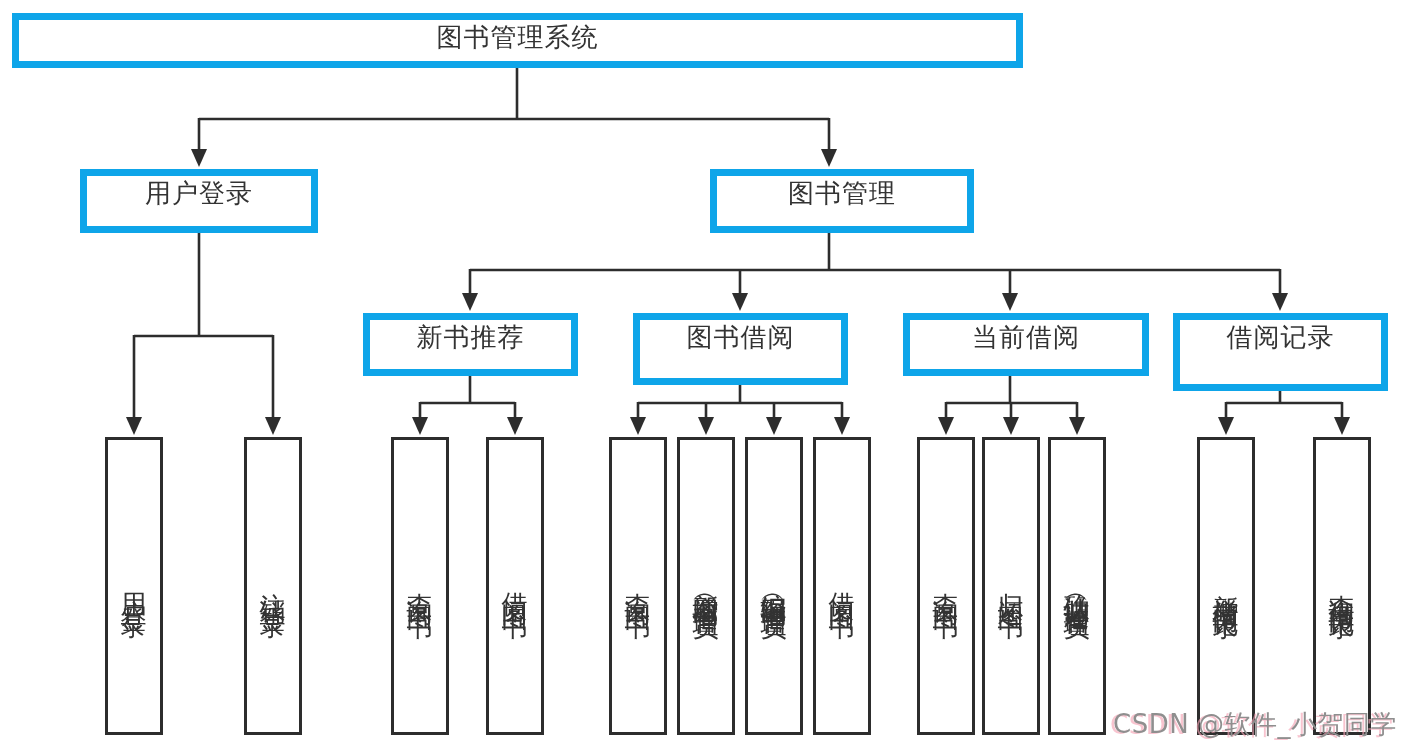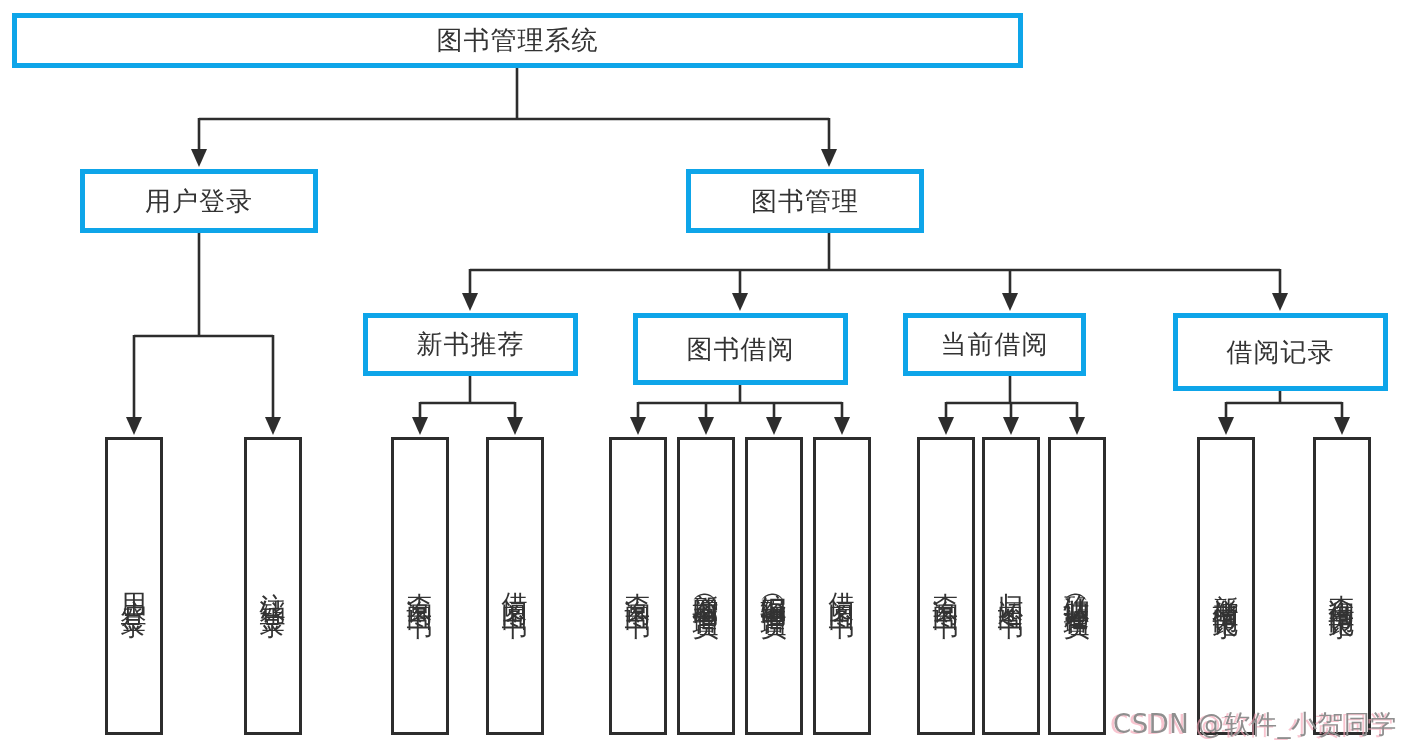--- a/index.html
+++ b/index.html
@@ -13,24 +13,23 @@
   }
   .connector-svg {
     position: absolute;
     left: 0; top: 0;
     width: 1405px; height: 747px;
     pointer-events: none;
   }
   .hbox {
     position: absolute;
     box-sizing: border-box;
-    border: 5px solid #0ea5e9;
+    border: 7px solid #0ea5e9;
     background: #ffffff;
     display: flex;
-    align-items: center;
     justify-content: center;
     font-size: 26px;
     letter-spacing: 1px;
     color: #333333;
     z-index: 2;
   }
   .vbox {
     position: absolute;
     box-sizing: border-box;
     border: 3px solid #2d2d2d;
@@ -51,24 +50,24 @@
     line-height: 1;
     white-space: nowrap;
   }
   .ls4 .vlabel { letter-spacing: 7px; }
   .ls6 .vlabel { letter-spacing: 4px; }
   .ls8 .vlabel { letter-spacing: 3px; }
 
   
   .node-root        { left: 12px;   top: 13px;  width: 1011px; height: 55px; }
   .node-l2-a        { left: 80px;   top: 169px; width: 238px;  height: 64px; }
-  .node-l2-b        { left: 686px;  top: 169px; width: 238px;  height: 64px; }
+  .node-l2-b        { left: 710px;  top: 169px; width: 264px;  height: 64px; }
   .node-l3-a        { left: 363px;  top: 313px; width: 215px;  height: 63px; }
   .node-l3-b        { left: 633px;  top: 313px; width: 215px;  height: 72px; }
-  .node-l3-c        { left: 903px;  top: 313px; width: 183px;  height: 63px; }
+  .node-l3-c        { left: 903px;  top: 313px; width: 246px;  height: 63px; }
   .node-l3-d        { left: 1173px; top: 313px; width: 215px;  height: 78px; }
   .leaf-1  { left: 105px; }
   .leaf-2  { left: 244px; }
   .leaf-3  { left: 391px; }
   .leaf-4  { left: 486px; }
   .leaf-5  { left: 609px; }
   .leaf-6  { left: 677px; }
   .leaf-7  { left: 745px; }
   .leaf-8  { left: 813px; }
   .leaf-9  { left: 917px; }

